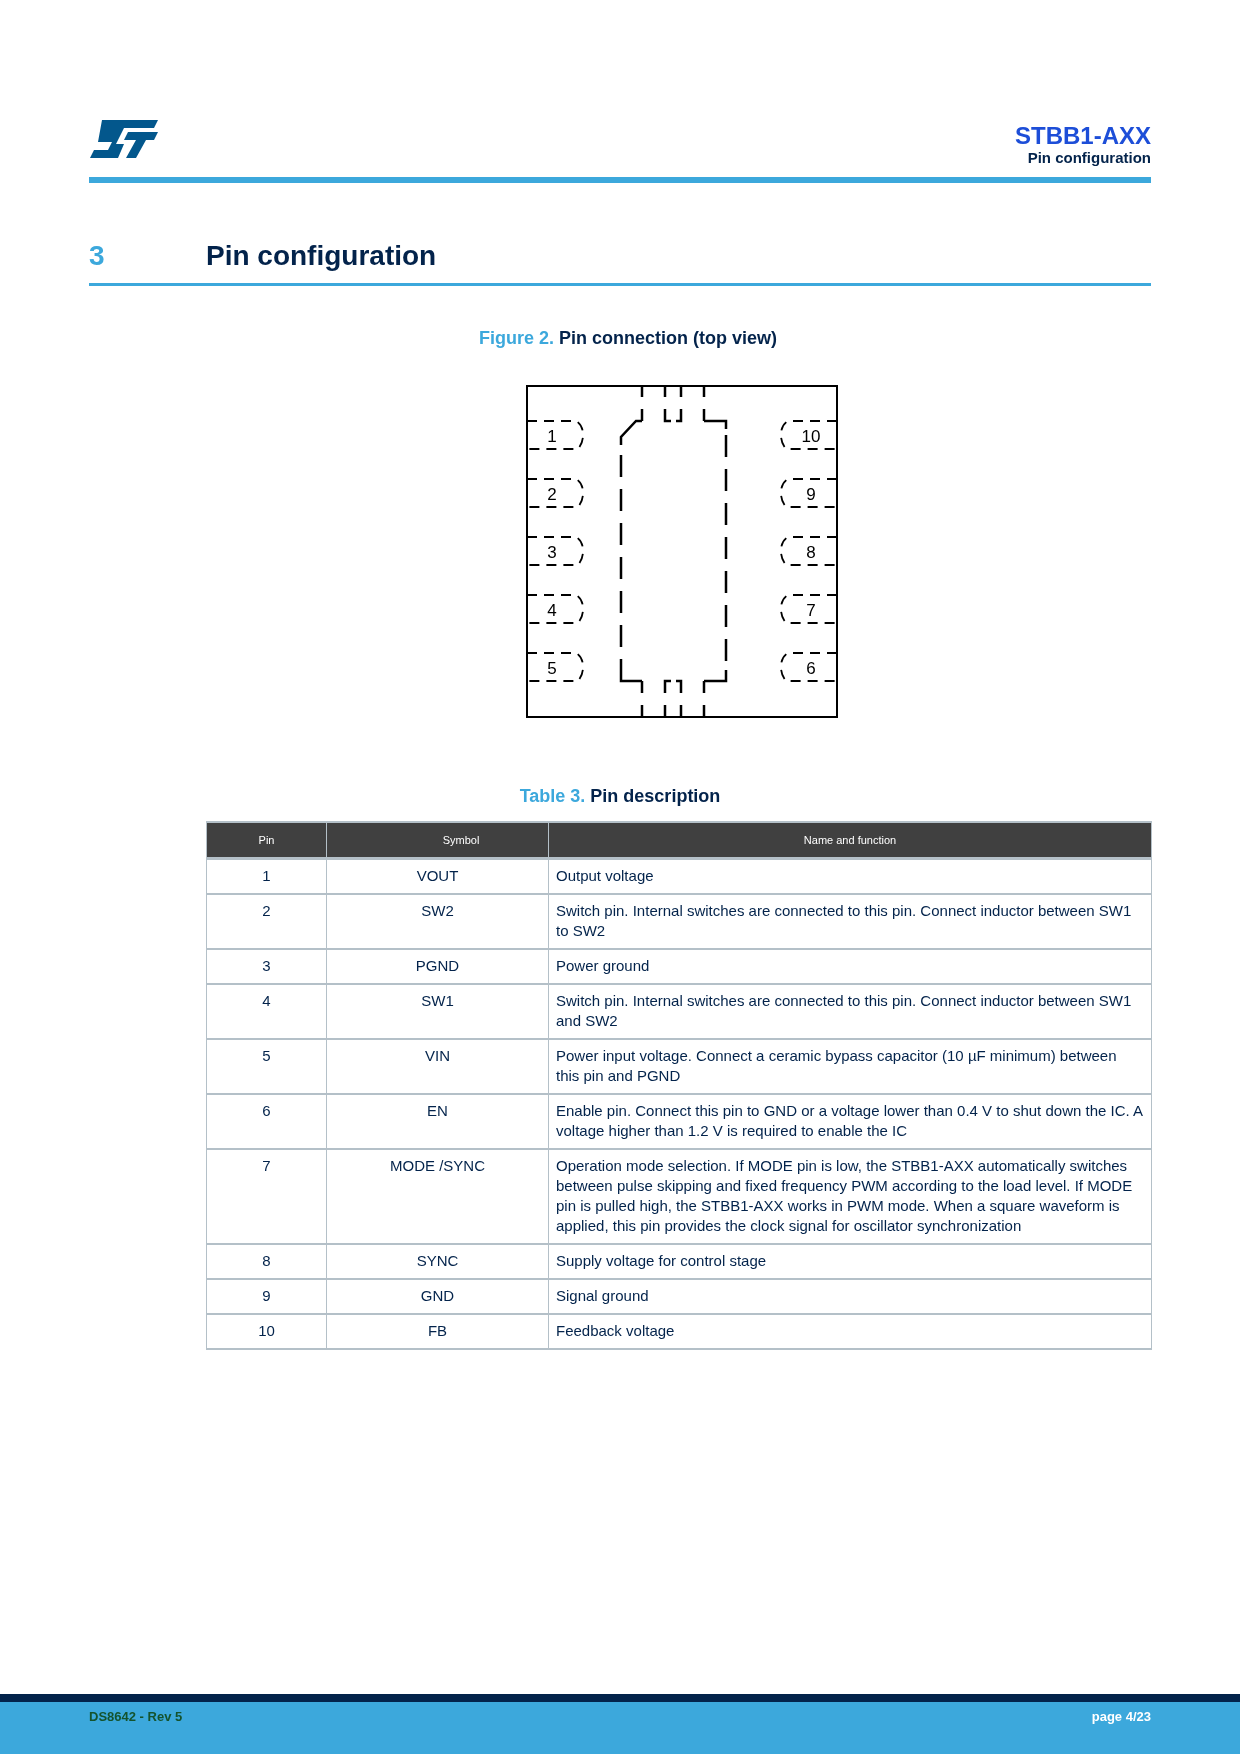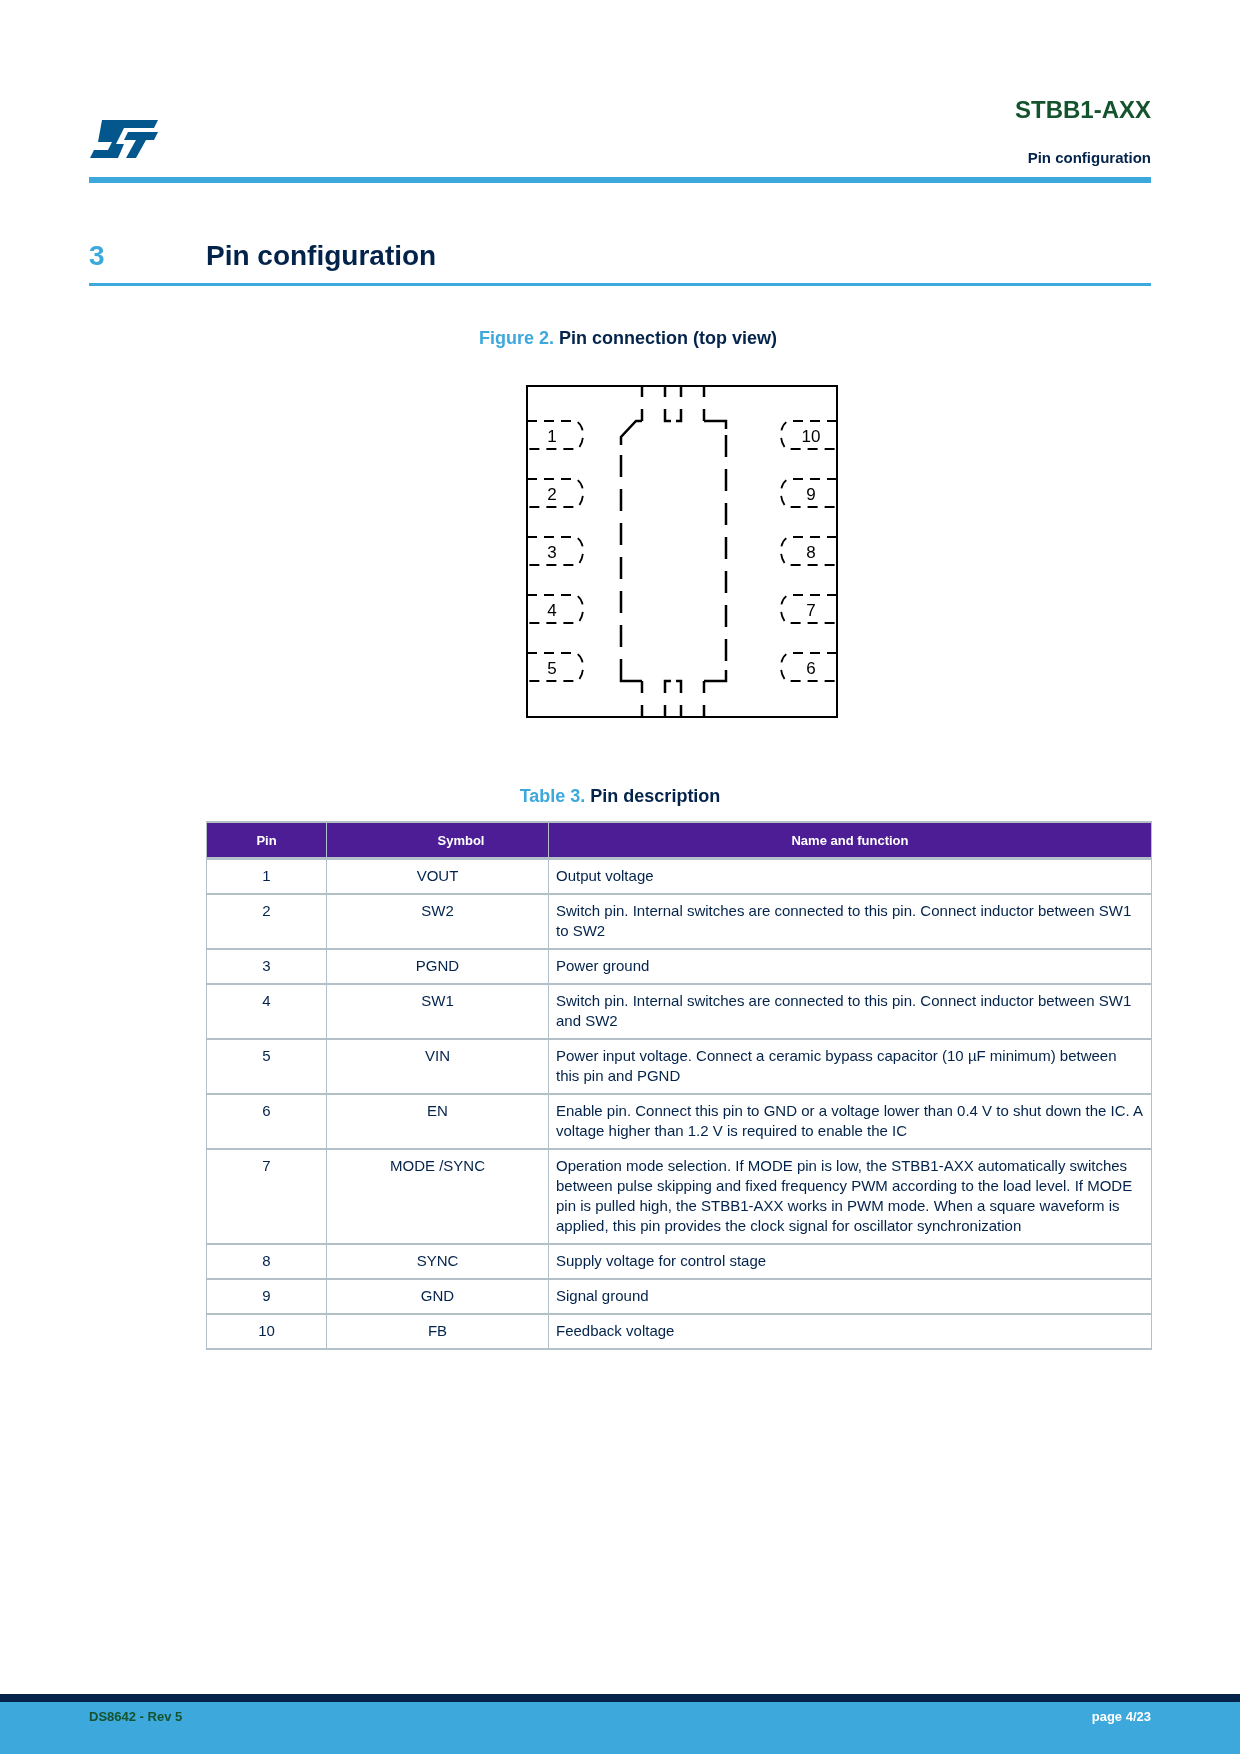--- a/index.html
+++ b/index.html
@@ -1,39 +1,39 @@
 <!DOCTYPE html>
 <html><head>
   <meta charset="utf-8">
   <style>
     html, body { margin:0; padding:0; }
     body {
       width:1240px; height:1754px; position:relative; background:#ffffff;
       font-family:"Liberation Sans", sans-serif; color:#03234b; overflow:hidden;
     }
     .logo { position:absolute; left:88px; top:118px; width:72px; height:42px; }
-    .doc-title { position:absolute; right:89px; top:96px; font-size:24px; font-weight:bold; color:#14532d; text-align:right; }
+    .doc-title { position:absolute; right:89px; top:122px; font-size:24px; font-weight:bold; color:#1d4ed8; text-align:right; }
     .doc-subtitle { position:absolute; right:89px; top:149px; font-size:15px; font-weight:bold; color:#03234b; text-align:right; }
     .header-rule { position:absolute; left:89px; top:177px; width:1062px; height:6px; background:#3ca8dc; }
 
     .section-num { position:absolute; left:89px; top:240px; font-size:28px; font-weight:bold; color:#3ca8dc; }
     .section-title { position:absolute; left:206px; top:240px; font-size:28px; font-weight:bold; color:#03234b; }
     .section-rule { position:absolute; left:89px; top:283px; width:1062px; height:3px; background:#3ca8dc; }
 
     .caption { position:absolute; left:0; width:1240px; text-align:center; font-size:18px; font-weight:bold; color:#03234b; }
     .caption .lbl { color:#3ca8dc; }
 
     .figure-box { position:absolute; left:526px; top:385px; width:312px; height:333px; }
 
     .pin-table {
       position:absolute; left:206px; top:821px; width:946px; border-collapse:collapse;
       font-size:15px; color:#03234b;
     }
     .pin-table th {
-      background:#4c1d95; color:#ffffff; font-weight:bold; height:32px; font-size:13px;
+      background:#404040; color:#ffffff; font-weight:normal; height:32px; font-size:11px;
       border:1px solid #b4c0c8; border-top:2px solid #b4c0c8; border-bottom:3px solid #b4c0c8;
     }
     .pin-table td {
       border:1px solid #b4c0c8; border-bottom:2px solid #b4c0c8;
       padding:6px 7px 7px 7px; vertical-align:top; line-height:20px;
     }
     .pin-table td.c { text-align:center; }
     .col-pin { width:117px; }
     .col-sym { width:172px;padding-left:48px; }
 

